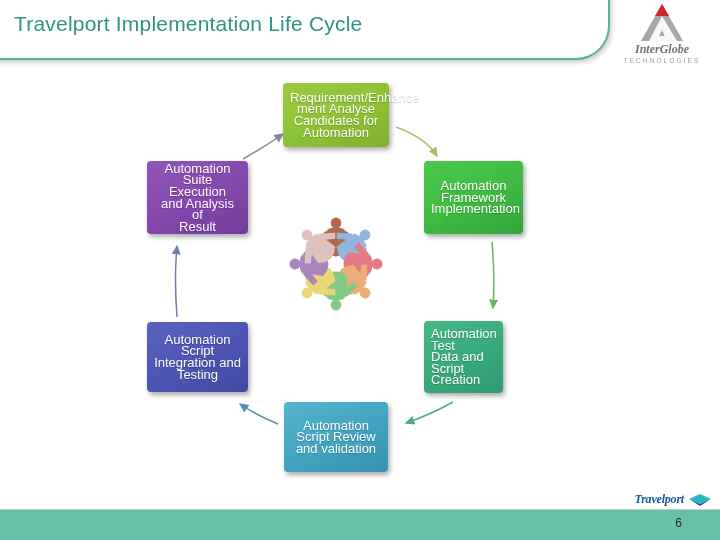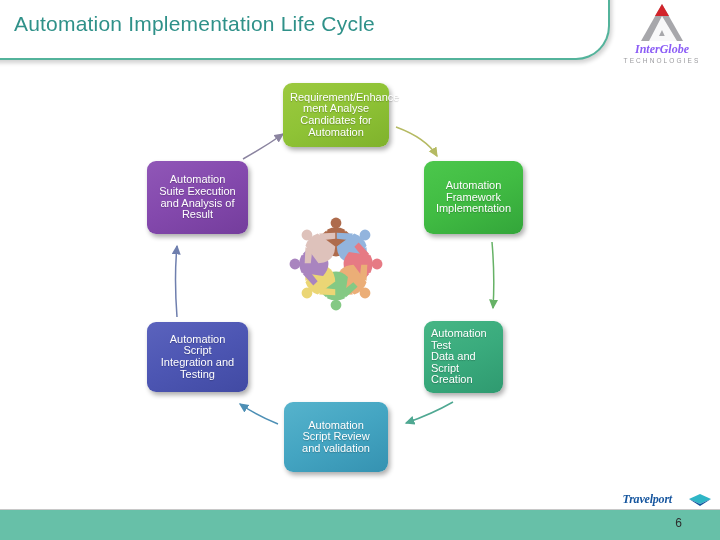--- a/index.html
+++ b/index.html
@@ -48,21 +48,21 @@
     width: 96px;
     height: 68px;
     text-align: center;
   }
   .ig-mark { display:block; margin: 0 auto; }
   .ig-name {
     font-family: "Liberation Serif", serif;
     font-style: italic;
     font-weight: bold;
     font-size: 12px;
-    color: #8b5cf6;
+    color: #737373;
     line-height: 12px;
     margin-top: 1px;
   }
   .ig-sub {
     font-size: 6.5px;
     color: #9a9a9e;
     letter-spacing: 2.1px;
     margin-top: 2px;
   }
 
@@ -75,23 +75,23 @@
     height: 412px;
   }
   .arrows {
     position: absolute;
     left: 0; top: 0;
     width: 720px; height: 412px;
   }
 
   .node {
     position: absolute;
-    border-radius: 9px;
+    border-radius: 4px;
     color: #ffffff;
-    font-size: 11px;
+    font-size: 13px;
     line-height: 11.6px;
     display: flex;
     align-items: center;
     justify-content: center;
     text-align: center;
     box-sizing: border-box;
     padding: 4px 7px;
     box-shadow: 2px 3px 5px rgba(0,0,0,0.33);
     text-shadow: 0 1px 1px rgba(0,0,0,0.22);
   }
@@ -139,21 +139,21 @@
     height: 108px;
   }
 
   
   .travelport {
     position: absolute;
     right: 8px;
     top: 492px;
     display: flex;
     align-items: center;
-    gap: 16px;
+    gap: 4px;
   }
   .tp-name {
     font-family: "Liberation Serif", serif;
     font-style: italic;
     font-weight: bold;
     font-size: 12px;
     color: #15559e;
     letter-spacing: -0.2px;
   }
 
@@ -182,21 +182,21 @@
     position: absolute;
     right: 38px; top: 6px;
     font-size: 12px;
     color: #2d2d2d;
   }
 </style>
 </head>
 <body>
 
 <div class="header-band"></div>
-<div class="page-title">Automation Implementation Life Cycle</div>
+<div class="page-title">Travelport Implementation Life Cycle</div>
 
 <div class="ig-logo">
   <svg class="ig-mark" width="46" height="40" viewBox="0 0 46 40">
     <polygon points="23,2 44,39 2,39" fill="#a7a7ab"></polygon>
     <polygon points="23,2 30,14 16,14" fill="#d2232a"></polygon>
     <polygon points="23,14 38,39 28,39 23,28 20,34 26,34 29,39 10,39" fill="#ffffff" opacity="0.92"></polygon>
   </svg>
   <div class="ig-name">InterGlobe</div>
   <div class="ig-sub">TECHNOLOGIES</div>
 </div>

